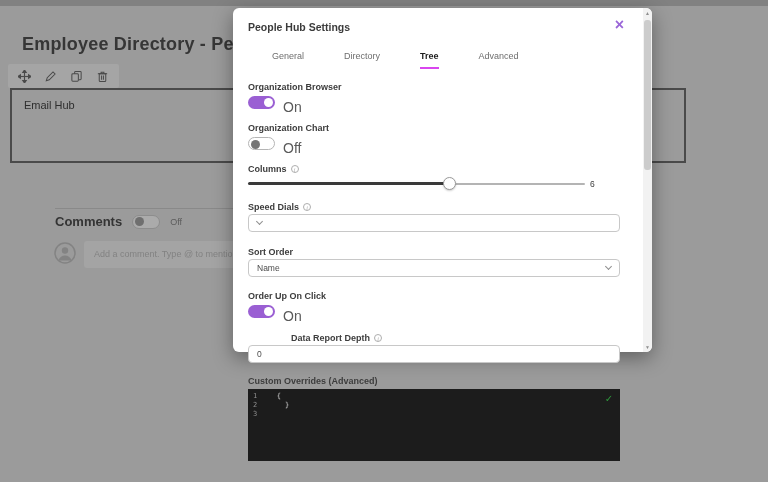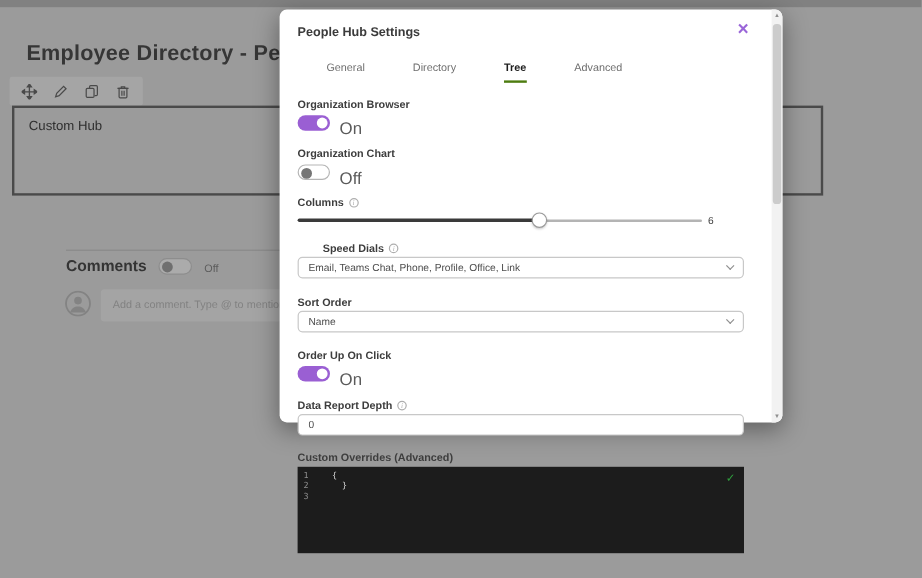--- a/index.html
+++ b/index.html
@@ -23,21 +23,21 @@
     background:#a5a5a5; border-radius:2px; padding:0 10px;
   }
   .toolbar svg { display:block; }
   .widget-box {
     position:absolute; left:10px; top:88px; width:676px; height:75px;
     border:2px solid #4a4a4a; background:transparent;
   }
   .widget-label { display:inline-block; padding:9px 12px; font-size:11px; color:#2e2e2e; }
   .divider { position:absolute; left:55px; top:208px; width:592px; height:1px; background:#898989; }
   .comments-row {
-    position:absolute; left:55px; top:214px; display:flex; align-items:flex-end; gap:10px;
+    position:absolute; left:55px; top:214px; display:flex; align-items:center; gap:10px;
   }
   .comments-heading { font-size:13px; font-weight:bold; color:#343434; }
   .toggle-dim {
     width:28px; height:14px; border-radius:8px; background:#ababab;
     border:1px solid #8d8d8d; position:relative; flex:0 0 auto;
   }
   .toggle-dim .knob {
     position:absolute; left:2px; top:1.5px; width:9px; height:9px; border-radius:50%; background:#6f6f6f;
   }
   .toggle-dim-label { font-size:9px; color:#5c5c5c; }
@@ -64,21 +64,21 @@
     position:absolute; right:0; top:0; bottom:0; width:9px;
     background:#f2f2f2; border-radius:0 6px 6px 0;
   }
   .scrollbar .arrow { position:absolute; left:0; width:9px; text-align:center; font-size:5px; color:#8f8f8f; }
   .scrollbar .up { top:2px; }
   .scrollbar .down { bottom:2px; }
   .scrollbar .thumb { position:absolute; left:1px; top:12px; width:7px; height:150px; background:#cccccc; border-radius:3px; }
 
   .tabs { position:absolute; left:15px; top:43px; display:flex; gap:16px; }
   .tab { font-size:9px; color:#6e6e6e; padding-bottom:6px; cursor:pointer;margin-left:24px; }
-  .tab.active { color:#1d1d1d; font-weight:bold; border-bottom:2px solid #4d7c0f; }
+  .tab.active { color:#1d1d1d; font-weight:bold; border-bottom:2px solid #d946ef; }
 
   .field-label { position:absolute; left:15px; font-size:9px; font-weight:bold; color:#3d3d3d; display:flex; align-items:center; gap:4px; }
   .info-icon {
     width:8px; height:8px; border:1px solid #aeaeae; border-radius:50%;
     font-size:6px; line-height:8px; text-align:center; color:#aeaeae; font-weight:normal;
     font-family:"Liberation Serif", serif; font-style:italic;
   }
 
   .toggle { position:absolute; left:15px; width:27px; height:13px; border-radius:8px; cursor:pointer; }
   .toggle.on { background:#9a5fd3; }
@@ -153,21 +153,21 @@
           <line x1="2" y1="4" x2="12" y2="4"></line>
           <path d="M5.5 4V2.5h3V4"></path>
           <line x1="6" y1="6" x2="6" y2="10.5"></line>
           <line x1="8" y1="6" x2="8" y2="10.5"></line>
         </g>
       </svg>
     </span>
 </div>
 
 <div class="widget-box">
-  <span class="widget-label">Custom Hub</span>
+  <span class="widget-label">Email Hub</span>
 </div>
 
 <div class="divider"></div>
 
 <div class="comments-row">
   <span class="comments-heading">Comments</span>
   <span class="toggle-dim">
       <span class="knob"></span>
     </span>
   <span class="toggle-dim-label">Off</span>
@@ -217,46 +217,45 @@
     <span>Columns</span>
     <span class="info-icon">i</span>
   </div>
   <div class="slider" style="top:169px;">
     <span class="seg-filled"></span>
       <span class="seg-rest"></span>
     <span class="thumb"></span>
   </div>
   <div class="slider-value" style="top:171px;">6</div>
 
-  <div class="field-label" style="top:194px;margin-left:21px;">
+  <div class="field-label" style="top:194px;">
     <span>Speed Dials</span>
     <span class="info-icon">i</span>
   </div>
   <div class="select" style="top:206px;">
-    <span>Email, Teams Chat, Phone, Profile, Office, Link</span>
     <span class="chev"></span>
   </div>
 
   <div class="field-label" style="top:239px;">
     <span>Sort Order</span>
   </div>
   <div class="select" style="top:251px;">
     <span>Name</span>
     <span class="chev"></span>
   </div>
 
   <div class="field-label" style="top:283px;">
     <span>Order Up On Click</span>
   </div>
   <div class="toggle on" style="top:297px;">
       <span class="knob"></span>
     </div>
   <div class="toggle-state" style="top:300px;">On</div>
 
-  <div class="field-label" style="top:325px;">
+  <div class="field-label" style="top:325px;margin-left:43px;">
     <span>Data Report Depth</span>
     <span class="info-icon">i</span>
   </div>
   <input class="text-input" style="top: 337px;" value="0">
 
   <div class="field-label" style="top:368px;">
     <span>Custom Overrides (Advanced)</span>
   </div>
   <div class="editor">
     <div class="row">

